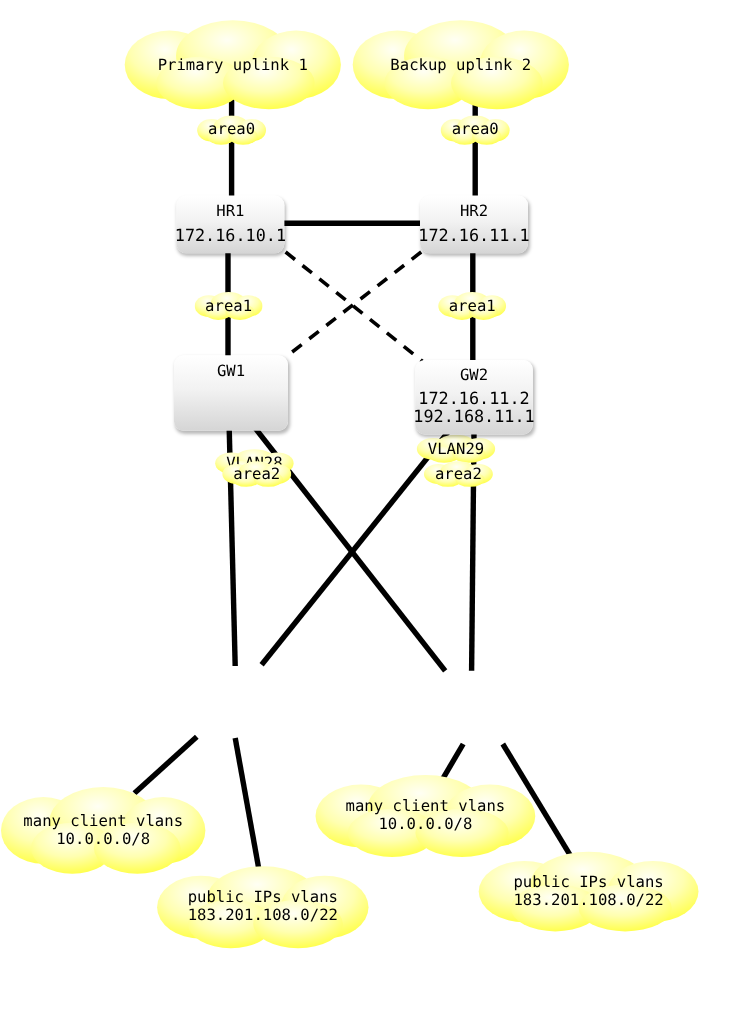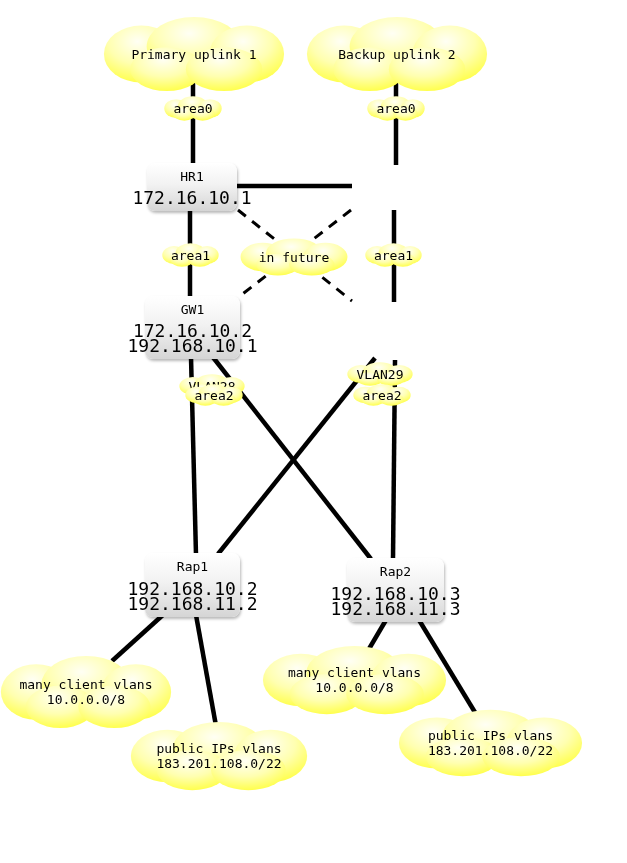--- a/index.html
+++ b/index.html
@@ -64,21 +64,21 @@
   .node-name {
     font-size: 13px;
     line-height: 14px;
   }
   .node-ips {
     display: flex;
     flex-direction: column;
     align-items: center;
   }
   .node-ip {
-    font-size: 18px;
+    font-size: 14px;
     line-height: 15px;
     white-space: nowrap;
   }
 </style>
 </head>
 <body>
 
 <div class="canvas">
 
   <svg width="0" height="0" style="position:absolute" aria-hidden="true">
@@ -117,21 +117,21 @@
   </svg>
 
   <div class="cloud" style="left:103px;top:16px;width:182px;height:76px">
     <svg class="cloud-svg" viewBox="0 0 200 80" preserveAspectRatio="none">
         <use href="#cloudShape" fill="url(#cloudGrad)"></use>
       </svg>
     <div class="cloud-text">
         <span>Primary uplink 1</span>
       </div>
   </div>
-  <div class="cloud" style="left:306px;top:16px;width:182px;height:76px">
+  <div class="cloud" style="left:293px;top:16px;width:182px;height:76px">
     <svg class="cloud-svg" viewBox="0 0 200 80" preserveAspectRatio="none">
         <use href="#cloudShape" fill="url(#cloudGrad)"></use>
       </svg>
     <div class="cloud-text">
         <span>Backup uplink 2</span>
       </div>
   </div>
 
   <div class="cloud" style="left:164px;top:96px;width:58px;height:25px">
     <svg class="cloud-svg" viewBox="0 0 200 80" preserveAspectRatio="none">
@@ -149,51 +149,52 @@
         <span>area0</span>
       </div>
   </div>
 
   <div class="node" style="left:147px;top:163px;width:90px;height:48px">
     <div class="node-name">HR1</div>
     <div class="node-ips">
         <div class="node-ip">172.16.10.1</div>
       </div>
   </div>
+  <div class="node" style="left:350px;top:163px;width:90px;height:48px">
+    <div class="node-name">HR2</div>
+    <div class="node-ips">
+        <div class="node-ip">172.16.11.1</div>
+      </div>
+  </div>
 
   <div class="cloud" style="left:162px;top:243px;width:57px;height:24px">
     <svg class="cloud-svg" viewBox="0 0 200 80" preserveAspectRatio="none">
         <use href="#cloudShape" fill="url(#cloudGrad)"></use>
       </svg>
     <div class="cloud-text">
         <span>area1</span>
-      </div>
-  </div>
-  <div class="cloud" style="left:240px;top:238px;width:108px;height:38px">
-    <svg class="cloud-svg" viewBox="0 0 200 80" preserveAspectRatio="none">
-        <use href="#cloudShape" fill="url(#cloudGrad)"></use>
-      </svg>
-    <div class="cloud-text">
-        <span>in future</span>
       </div>
   </div>
   <div class="cloud" style="left:365px;top:243px;width:57px;height:24px">
     <svg class="cloud-svg" viewBox="0 0 200 80" preserveAspectRatio="none">
         <use href="#cloudShape" fill="url(#cloudGrad)"></use>
       </svg>
     <div class="cloud-text">
         <span>area1</span>
       </div>
   </div>
 
   <div class="node" style="left:145px;top:296px;width:95px;height:63px">
     <div class="node-name">GW1</div>
+  </div>
+  <div class="node" style="left:346px;top:300px;width:98px;height:62px">
+    <div class="node-name">GW2</div>
     <div class="node-ips">
-      <div class="node-ip">172.16.10.2</div>
-      <div class="node-ip">192.168.10.1</div>
+      <div class="node-ip">172.16.11.2</div>
+      <div class="node-ip">192.168.11.1</div>
     </div>
   </div>
 
   <div class="cloud" style="left:179px;top:374px;width:66px;height:24px">
     <svg class="cloud-svg" viewBox="0 0 200 80" preserveAspectRatio="none">
         <use href="#cloudShape" fill="url(#cloudGrad)"></use>
       </svg>
     <div class="cloud-text">
         <span>VLAN28</span>
       </div>
@@ -216,34 +217,20 @@
   </div>
   <div class="cloud" style="left:353px;top:384px;width:58px;height:22px">
     <svg class="cloud-svg" viewBox="0 0 200 80" preserveAspectRatio="none">
         <use href="#cloudShape" fill="url(#cloudGrad)"></use>
       </svg>
     <div class="cloud-text">
         <span>area2</span>
       </div>
   </div>
 
-  <div class="node" style="left:145px;top:553px;width:95px;height:64px">
-    <div class="node-name">Rap1</div>
-    <div class="node-ips">
-      <div class="node-ip">192.168.10.2</div>
-      <div class="node-ip">192.168.11.2</div>
-    </div>
-  </div>
-  <div class="node" style="left:347px;top:558px;width:97px;height:64px">
-    <div class="node-name">Rap2</div>
-    <div class="node-ips">
-      <div class="node-ip">192.168.10.3</div>
-      <div class="node-ip">192.168.11.3</div>
-    </div>
-  </div>
 
   <div class="cloud" style="left:0px;top:655px;width:172px;height:74px">
     <svg class="cloud-svg" viewBox="0 0 200 80" preserveAspectRatio="none">
         <use href="#cloudShape" fill="url(#cloudGrad)"></use>
       </svg>
     <div class="cloud-text">
       <span>many client vlans</span>
       <span>10.0.0.0/8</span>
     </div>
   </div>

